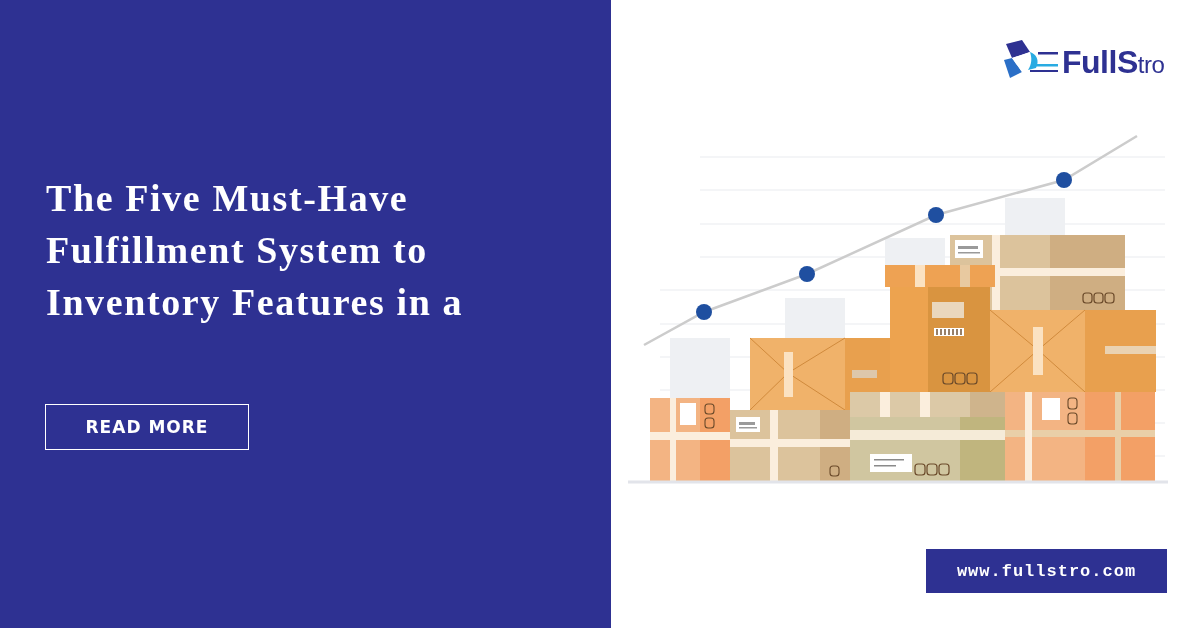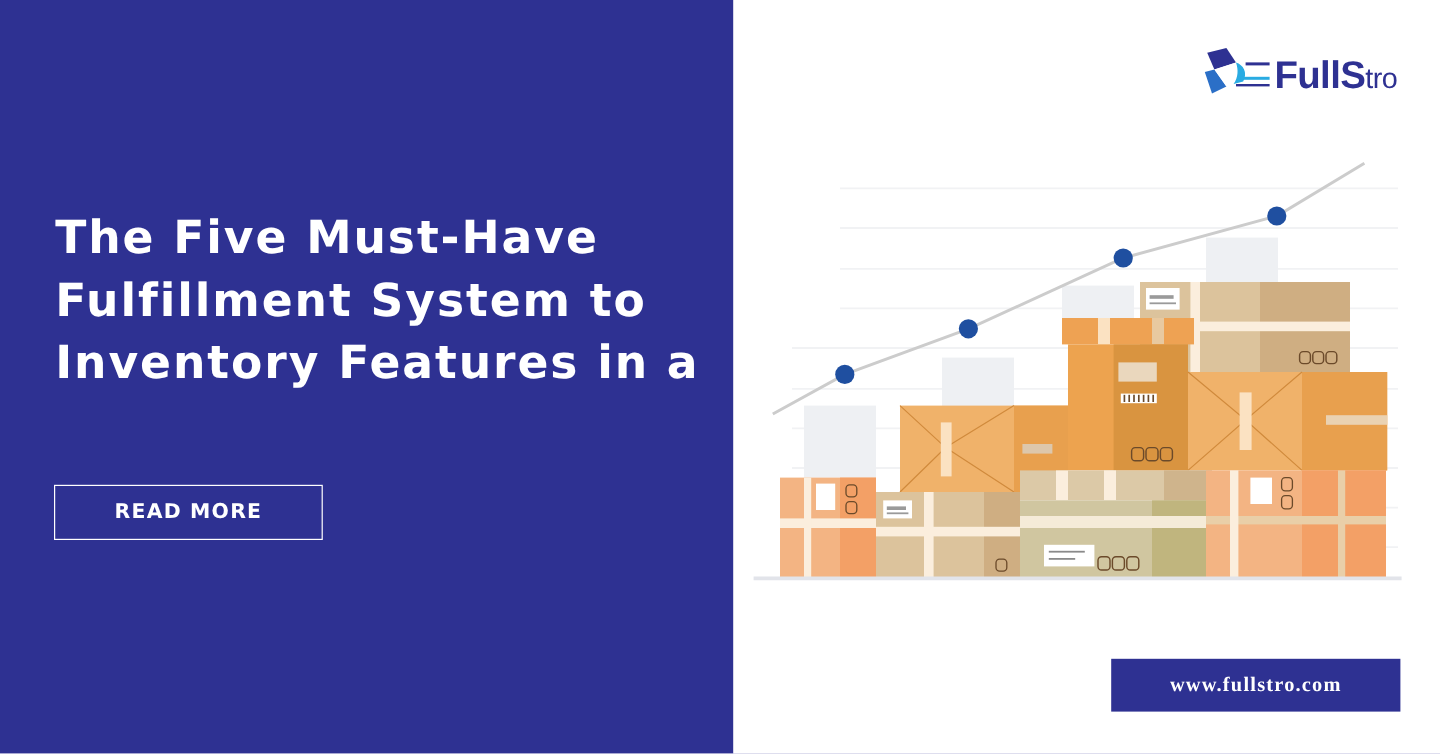--- a/index.html
+++ b/index.html
@@ -8,23 +8,23 @@
 
   .left-panel {
     position: absolute; left: 0; top: 0; width: 611px; height: 628px;
     background: #2e3192;
   }
   .headline {
     position: absolute; left: 46px; top: 172px; width: 560px;
     color: #ffffff; font-family: "DejaVu Sans", sans-serif;
     font-size: 38px; font-weight: bold; line-height: 52px; letter-spacing: 1.6px;
   }
-  .headline .line { display: block; white-space: nowrap; }
+  .headline .line { display: block; white-space: nowrap; font-family: Liberation Serif, serif; }
   .read-more {
-    position: absolute; left: 45px; top: 404px; width: 224px; height: 46px;
+    position: absolute; left: 45px; top: 404px; width: 204px; height: 46px;
     border: 1.5px solid #ffffff; background: transparent;
     color: #ffffff; font-family: "DejaVu Sans", sans-serif; font-weight: bold;
     font-size: 17px; letter-spacing: 1px;
     display: flex; align-items: center; justify-content: center; cursor: pointer; text-align: center;
   }
 
   .logo {
     position: absolute; left: 1000px; top: 38px; height: 48px; display: flex; align-items: center;
   }
   .logo svg { display: block; }
@@ -32,21 +32,21 @@
     font-family: "Liberation Sans", sans-serif; font-size: 32px; font-weight: bold;
     color: #2e3192; letter-spacing: -0.5px; margin-left: 2px; line-height: 1;
   }
   .logo-text .tail { font-weight: normal; font-size: 24px; }
 
   .illustration { position: absolute; left: 620px; top: 120px; width: 560px; height: 380px; }
 
   .url-badge {
     position: absolute; left: 926px; top: 549px; width: 241px; height: 44px;
     background: #2e3192; color: #ffffff;
-    font-family: Liberation Serif, serif; font-weight: bold; font-size: 17px; letter-spacing: 1px;
+    font-family: Liberation Mono, monospace; font-weight: bold; font-size: 17px; letter-spacing: 1px;
     display: flex; align-items: center; justify-content: center;
   }
 </style>
 </head>
 <body>
 
 <div class="left-panel">
   <h1 class="headline">
     <span class="line">The Five Must-Have</span>
     <span class="line">Fulfillment System to</span>

